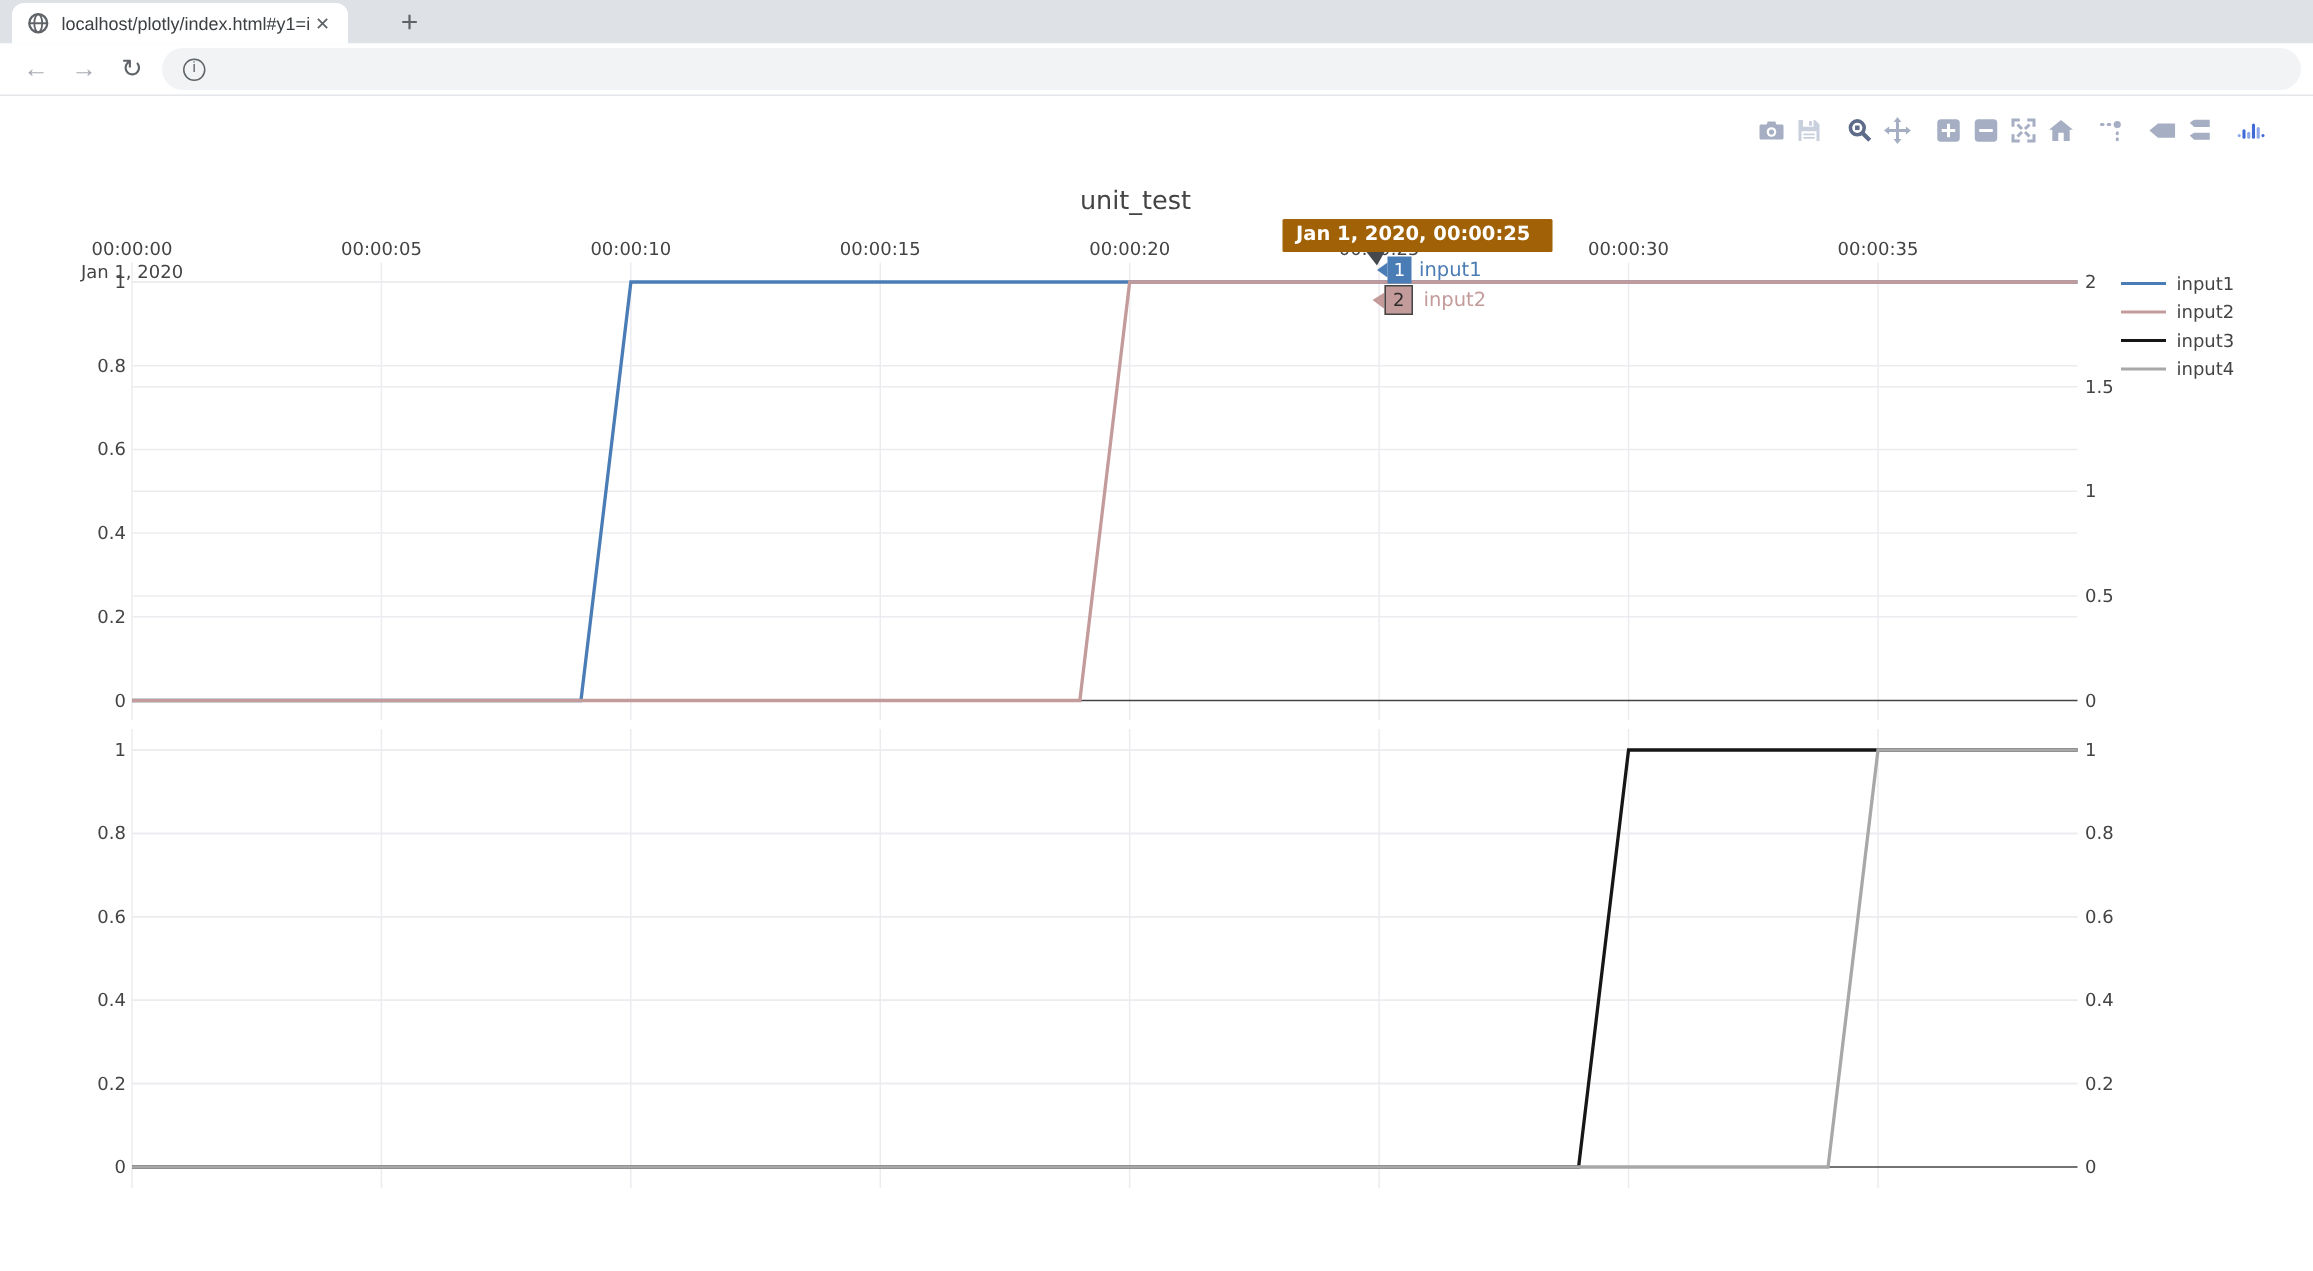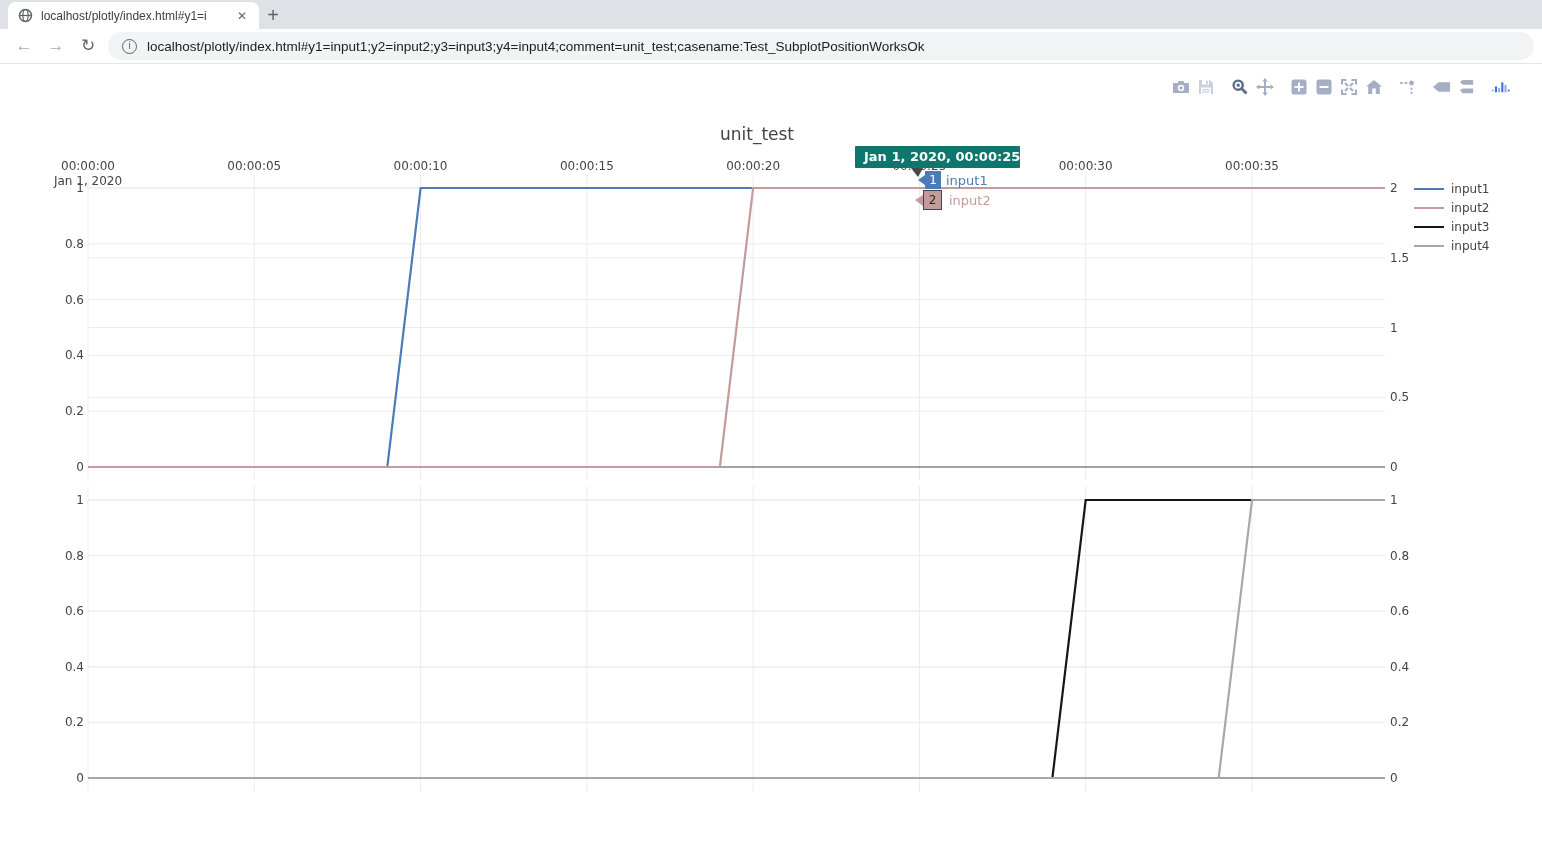--- a/index.html
+++ b/index.html
@@ -1,21 +1,21 @@
 <!DOCTYPE html>
 <html><head>
 <meta charset="utf-8">
 <style>
   * { margin:0; padding:0; box-sizing:border-box; }
   html,body { width:1542px; height:847px; background:#fff; overflow:hidden;
               font-family:"Liberation Sans", sans-serif; }
 
   
   #tabstrip { position:absolute; left:0; top:0; width:1542px; height:29px; background:#dee1e6; z-index:10; }
-  #tab { position:absolute; left:8px; top:2px; width:251px; height:27px; background:#fff;
+  #tab { position:absolute; left:8px; top:2px; width:224px; height:27px; background:#fff;
          border-radius:8px 8px 0 0; display:flex; align-items:center; padding:0 8px 0 10px; }
   #tab-title { flex:1; font-size:12px; color:#3c4043; white-space:nowrap; overflow:hidden; margin-left:8px; }
   #tab-close { font-size:12px; color:#5f6368; padding:0 4px; cursor:pointer; }
   #new-tab { position:absolute; left:260px; top:3px; width:26px; height:26px; text-align:center;
              font-size:20px; line-height:25px; color:#5f6368; }
   #navbar { position:absolute; left:0; top:29px; width:1542px; height:35px; background:#fff;
             border-bottom:1px solid #e4e6e9; z-index:10; }
   .navbtn { position:absolute; top:3px; width:28px; height:28px; text-align:center; line-height:28px; font-size:17px; }
   #back-btn   { left:10px;  color:#a6aab0; }
   #fwd-btn    { left:42px;  color:#a6aab0; }
@@ -32,23 +32,23 @@
                  font-family:"DejaVu Sans", sans-serif; font-size:17px; color:#444; z-index:2;margin-top:15px; }
   #modebar { position:absolute; top:77px; right:32px; display:flex; align-items:center; z-index:11; }
   .mb-group { display:flex; margin-left:9px; }
   .mb-btn { width:19px; height:19px; margin-left:6px; display:flex; align-items:center; justify-content:center; cursor:pointer; }
   #legend { position:absolute; left:1414px; top:179px; z-index:3; font-family:"DejaVu Sans", sans-serif; }
   .lg-row { display:flex; align-items:center; height:19px; cursor:pointer; }
   .lg-swatch { width:30px; height:0; border-top-width:2.5px; border-top-style:solid; }
   .lg-label { margin-left:7px; font-size:12px; color:#444; }
 
   
-  #x-tooltip { position:absolute; left:855px; top:146px; background:#0f766e; color:#fff;
+  #x-tooltip { position:absolute; left:855px; top:146px; background:#a16207; color:#fff;
                font-family:"DejaVu Sans", sans-serif; font-size:13px; font-weight:bold;
-               padding:3px 0 4px 9px; border-radius:1px; z-index:20; white-space:nowrap; }
+               padding:3px 15px 4px 9px; border-radius:1px; z-index:20; white-space:nowrap; }
   #x-tooltip-arrow { position:absolute; left:911px; top:168px; width:0; height:0; z-index:20;
                border-left:7px solid transparent; border-right:5px solid transparent; border-top:9px solid #45494e; }
   .hv-tag { position:absolute; z-index:21; font-family:"DejaVu Sans", sans-serif; font-size:12px;
             display:flex; align-items:center; justify-content:center; }
   #hv1-box { left:925px; top:171px; width:16px; height:18px; background:#4a7cb5; color:#fff; }
   #hv1-arrow { position:absolute; left:918px; top:175px; width:0; height:0; z-index:21;
                border-top:5px solid transparent; border-bottom:5px solid transparent; border-right:7px solid #4a7cb5; }
   #hv1-name { position:absolute; left:946px; top:173px; color:#4a7cb5; font-family:"DejaVu Sans", sans-serif; font-size:13px; z-index:21; }
   #hv2-box { left:923px; top:190px; width:19px; height:20px; background:#c49b9b; color:#2b2b2b; border:1px solid #444; }
   #hv2-arrow { position:absolute; left:915px; top:195px; width:0; height:0; z-index:21;
@@ -69,21 +69,20 @@
     <span id="tab-close">✕</span>
   </div>
   <div id="new-tab">+</div>
 </div>
 <div id="navbar">
   <div id="back-btn" class="navbtn">←</div>
   <div id="fwd-btn" class="navbtn">→</div>
   <div id="reload-btn" class="navbtn">↻</div>
   <div id="omnibox">
     <i id="info-icon">i</i>
-    <span id="url-text">localhost/plotly/index.html#y1=input1;y2=input2;y3=input3;y4=input4;comment=unit_test;casename:Test_SubplotPositionWorksOk</span>
   </div>
 </div>
 
 <div id="modebar">
   <div class="mb-group">
     <span class="mb-btn">
       <svg width="18" height="18" viewBox="0 0 18 18">
           <path fill="#a5aec2" d="M6.5 3h5l.8 2H16c.6 0 1 .4 1 1v8c0 .6-.4 1-1 1H2c-.6 0-1-.4-1-1V6c0-.6.4-1 1-1h3.7z"></path>
           <circle cx="9" cy="10" r="3.2" fill="#fff"></circle>
           <circle cx="9" cy="10" r="1.7" fill="#a5aec2"></circle>

